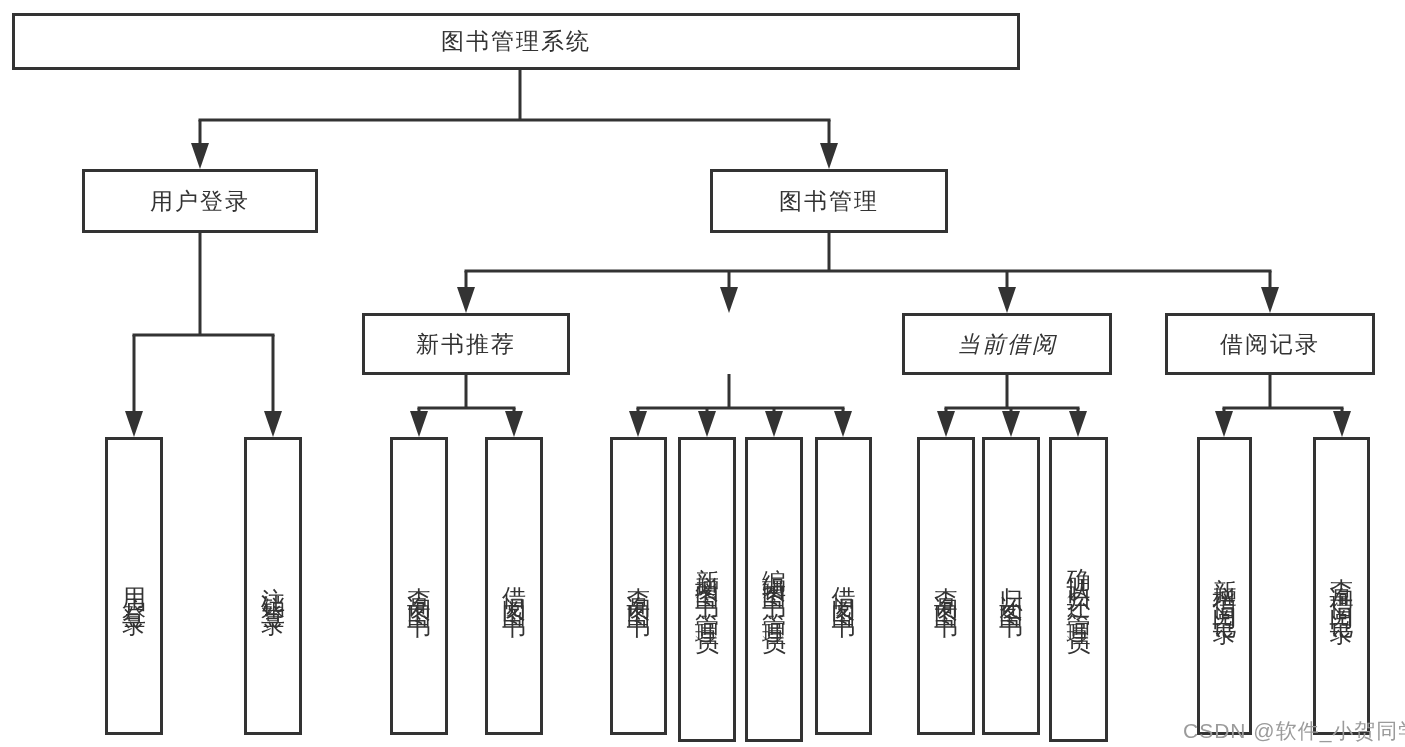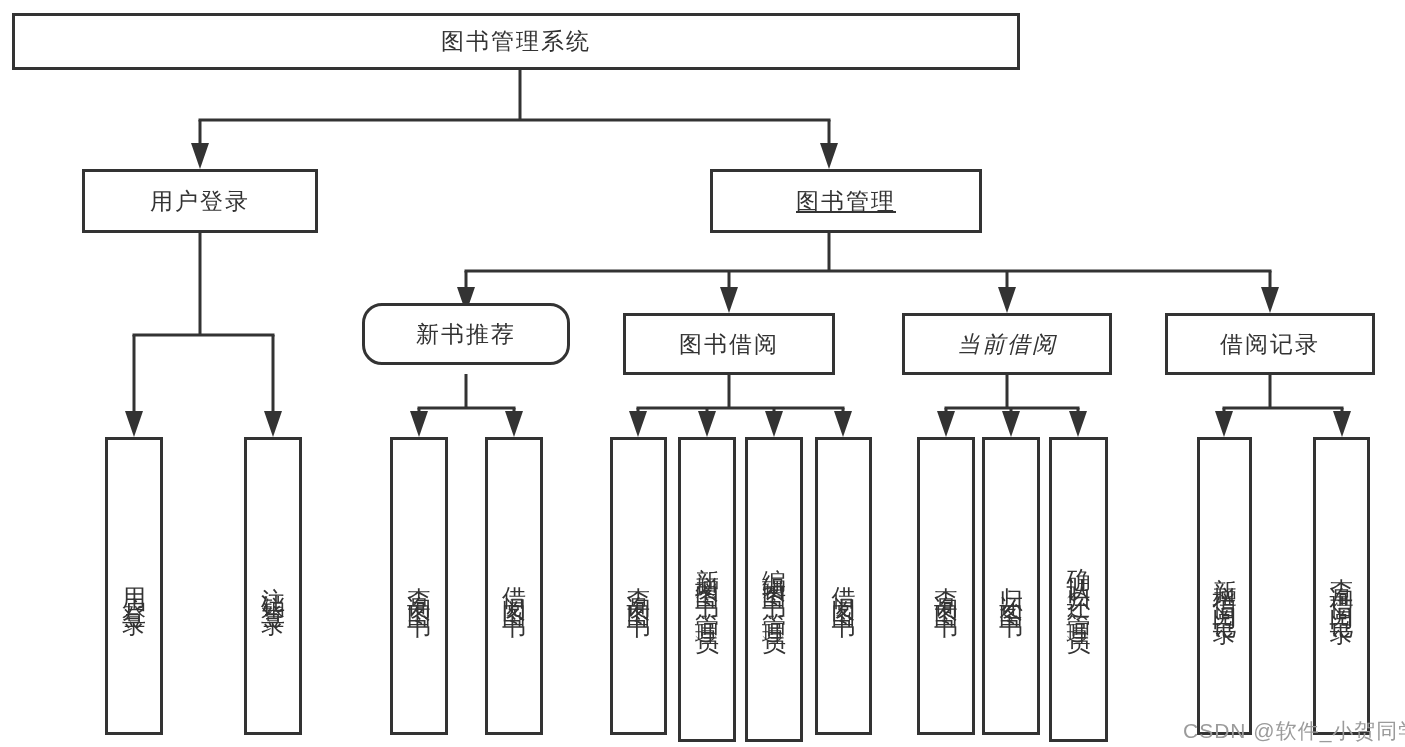--- a/index.html
+++ b/index.html
@@ -105,24 +105,23 @@
     <line x1="1222.5" y1="408" x2="1343.5" y2="408"></line>
     <line x1="1224" y1="408" x2="1224" y2="415"></line>
     <line x1="1342" y1="408" x2="1342" y2="415"></line>
     <polygon points="1215,411 1233,411 1224,437" stroke="none"></polygon>
     <polygon points="1333,411 1351,411 1342,437" stroke="none"></polygon>
   </svg>
 
   <div class="node" style="left:12px;top:13px;width:1008px;height:57px;">图书管理系统</div>
 
   <div class="node" style="left:82px;top:169px;width:236px;height:64px;">用户登录</div>
-  <div class="node" style="left:710px;top:169px;width:272px;height:64px;text-decoration:underline;">图书管理</div>
+  <div class="node" style="left:710px;top:169px;width:238px;height:64px;">图书管理</div>
 
-  <div class="node" style="left:362px;top:303px;width:208px;height:62px;border-radius:20px;">新书推荐</div>
-  <div class="node" style="left:623px;top:313px;width:212px;height:62px;">图书借阅</div>
+  <div class="node" style="left:362px;top:313px;width:208px;height:62px;">新书推荐</div>
   <div class="node" style="left:902px;top:313px;width:210px;height:62px;font-style:italic;">当前借阅</div>
   <div class="node" style="left:1165px;top:313px;width:210px;height:62px;">借阅记录</div>
 
   <div class="node v" style="left:105px;top:437px;width:58px;height:298px;">用户登录</div>
   <div class="node v" style="left:244px;top:437px;width:58px;height:298px;">注销登录</div>
 
   <div class="node v" style="left:390px;top:437px;width:58px;height:298px;">查询图书</div>
   <div class="node v" style="left:485px;top:437px;width:58px;height:298px;">借阅图书</div>
 
   <div class="node v" style="left:610px;top:437px;width:57px;height:298px;">查询图书</div>

